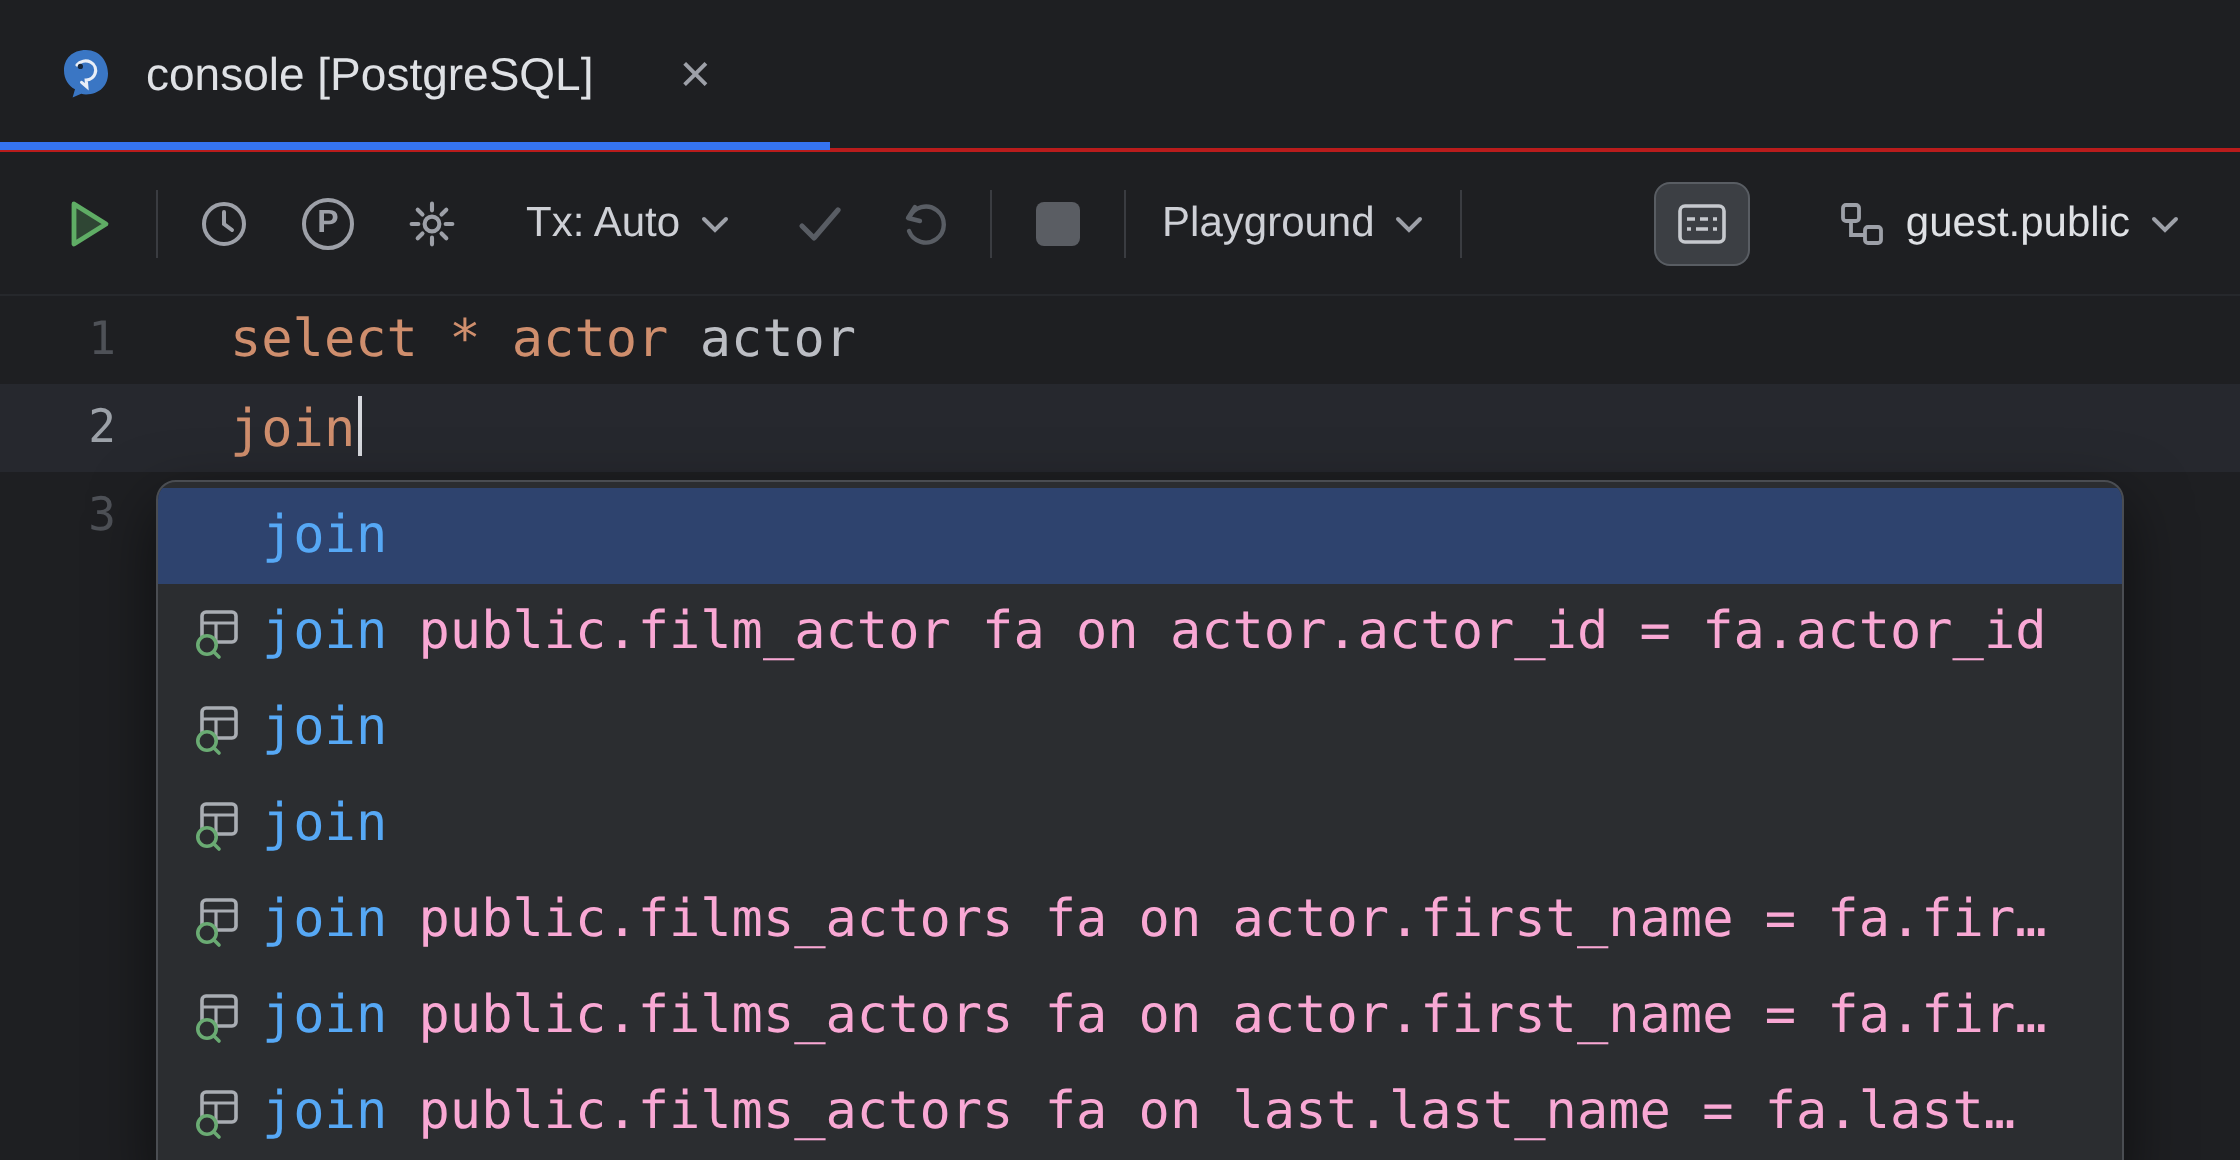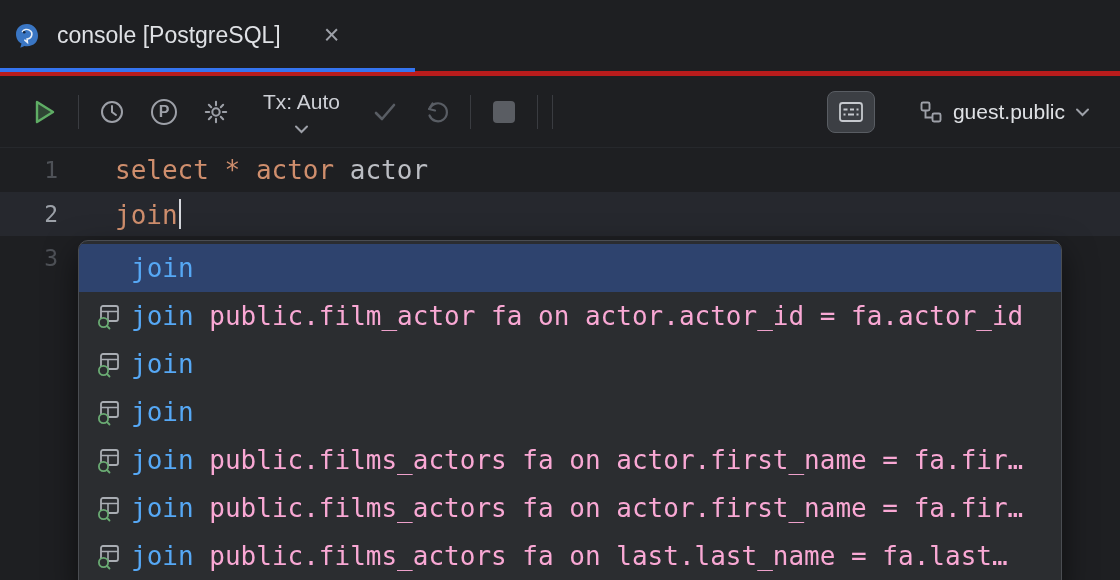--- a/index.html
+++ b/index.html
@@ -7,22 +7,22 @@
   .app {
     position:relative; width:1120px; height:580px;
     background:#1e1f22; overflow:hidden;
     font-family:"Liberation Sans", sans-serif;
     -webkit-font-smoothing:antialiased;
   }
 
   
   .tabbar {
     height:76px; display:flex; align-items:center;
-    padding-left:12px; position:relative;
-    border-bottom:5px solid #b91c1c;
+    padding-left:28px; position:relative;
+    border-bottom:2px solid #b91c1c;
   }
   .tab { display:flex; align-items:center; gap:15px; height:100%; cursor:default; }
   .tab-title { color:#dfe1e5; font-size:23px; }
   .tab-close { margin-left:28px; color:#9da0a8; font-size:27px; line-height:1; cursor:pointer; }
   .tab-underline {
     position:absolute; left:0; bottom:-1px; width:415px; height:4px;
     background:#3574f0;
   }
 
   
@@ -120,21 +120,21 @@
       <span class="p-circle">P</span>
     </span>
 
     <span class="icon-btn">
       <svg width="26" height="26" viewBox="0 0 24 24" fill="none" stroke="#9da0a8" stroke-width="1.9" stroke-linecap="round">
         <circle cx="12" cy="12" r="3.4"></circle>
         <path d="M12 2.6v3.1 M12 18.3v3.1 M2.6 12h3.1 M18.3 12h3.1 M5.4 5.4l2.2 2.2 M16.4 16.4l2.2 2.2 M18.6 5.4l-2.2 2.2 M7.6 16.4l-2.2 2.2"></path>
       </svg>
     </span>
 
-    <span class="dd" style="margin-left:10px;flex-direction:column;">
+    <span class="dd" style="margin-left:10px;">
       <span>Tx: Auto</span>
       <svg width="15" height="10" viewBox="0 0 15 10">
         <path d="M2 2.5 L7.5 8 L13 2.5" fill="none" stroke="#9da0a8" stroke-width="2" stroke-linecap="round"></path>
       </svg>
     </span>
 
     <span class="icon-btn" style="margin-left:8px;">
       <svg width="26" height="26" viewBox="0 0 26 26">
         <path d="M4 14 L10 20 L22 6" fill="none" stroke="#595d64" stroke-width="2.6" stroke-linecap="round" stroke-linejoin="round"></path>
       </svg>
@@ -148,20 +148,26 @@
     </span>
 
     <span class="sep"></span>
 
     <span class="icon-btn">
       <span class="stop-square"></span>
     </span>
 
     <span class="sep"></span>
 
+    <span class="dd">
+      <span>Playground</span>
+      <svg width="15" height="10" viewBox="0 0 15 10">
+        <path d="M2 2.5 L7.5 8 L13 2.5" fill="none" stroke="#9da0a8" stroke-width="2" stroke-linecap="round"></path>
+      </svg>
+    </span>
 
     <span class="sep"></span>
 
     <div class="right-group">
       <span class="toggle-btn">
         <svg width="26" height="24" viewBox="0 0 26 24" fill="none" stroke="#c6c9ce" stroke-width="1.8">
           <rect x="2" y="3" width="22" height="18" rx="2.5"></rect>
           <path d="M5.5 9.5h4 M12 9.5h4 M18.5 9.5h2 M5.5 14.5h2 M10 14.5h6 M18.5 14.5h2"></path>
         </svg>
       </span>

